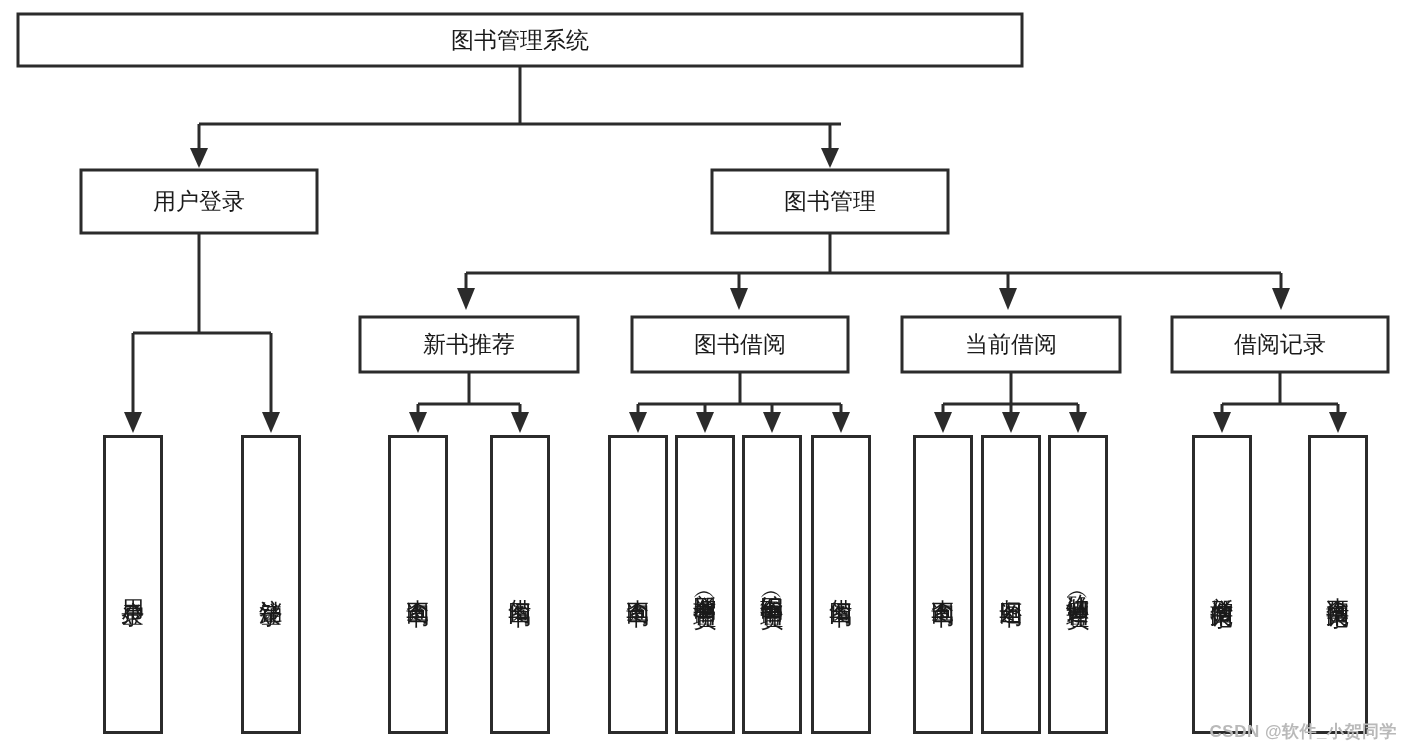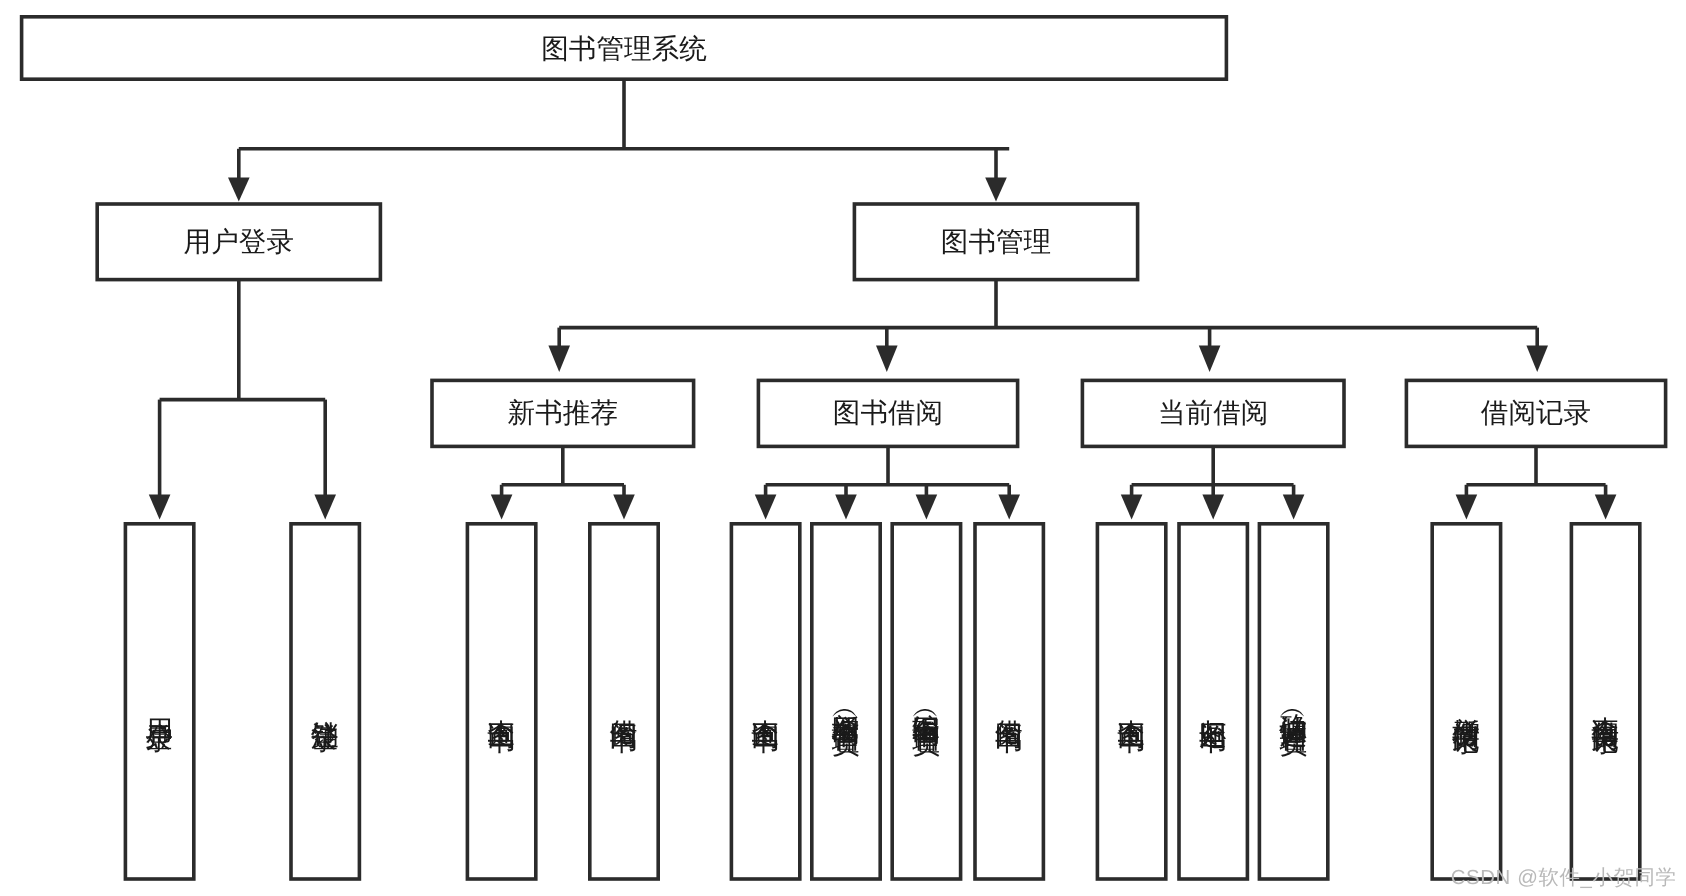--- a/index.html
+++ b/index.html
@@ -62,20 +62,21 @@
   .watermark {
     position: absolute;
     right: 8px;
     bottom: 4px;
     font-family: "Liberation Sans", "DejaVu Sans", sans-serif;
     font-size: 17px;
     color: #b9b9b9;
     letter-spacing: 0.5px;
     white-space: nowrap;
     pointer-events: none;
+    font-weight: bold;
   }
 </style>
 </head>
 <body>
 
 <svg id="diagram" viewBox="0 0 1405 747">
   <defs>
     <marker id="arrow" viewBox="0 0 12 14" refX="6" refY="13" markerWidth="12" markerHeight="14" orient="auto-start-reverse">
       <path d="M 0 0 L 12 0 L 6 14 z" class="arrow-head"></path>
     </marker>

